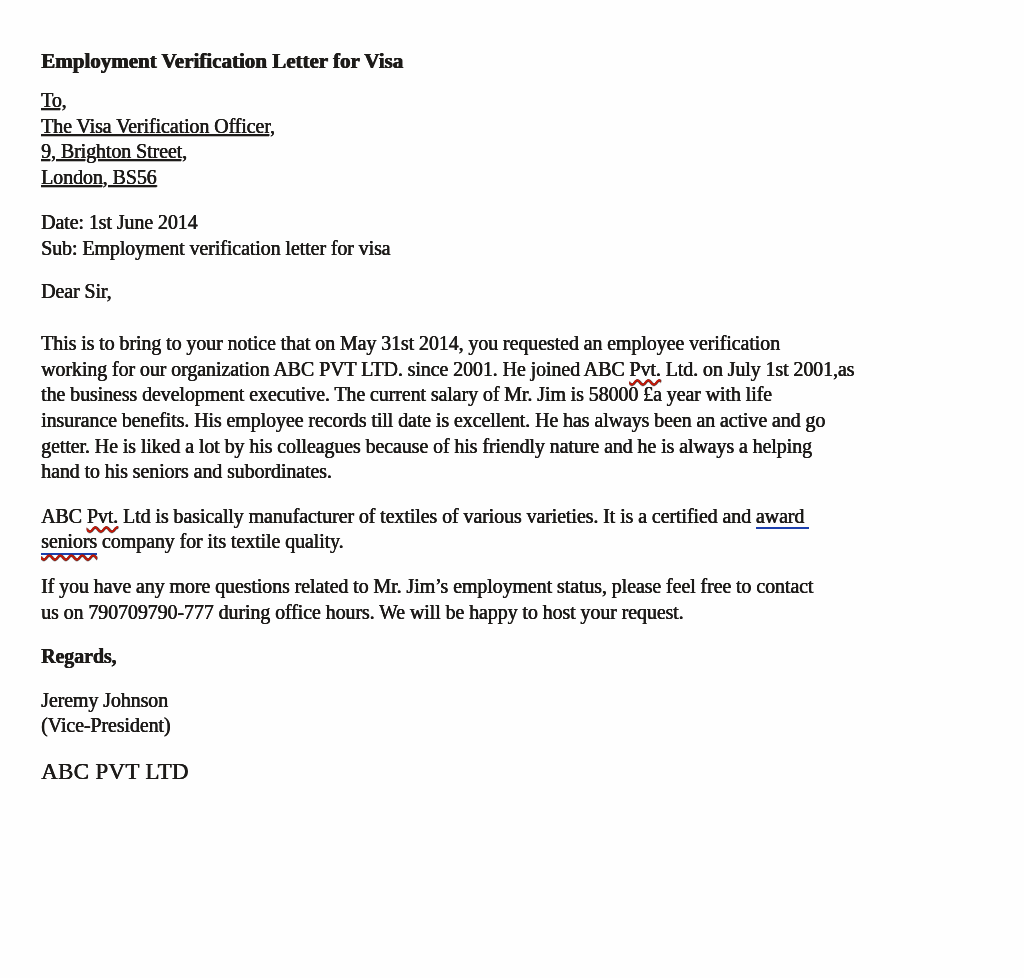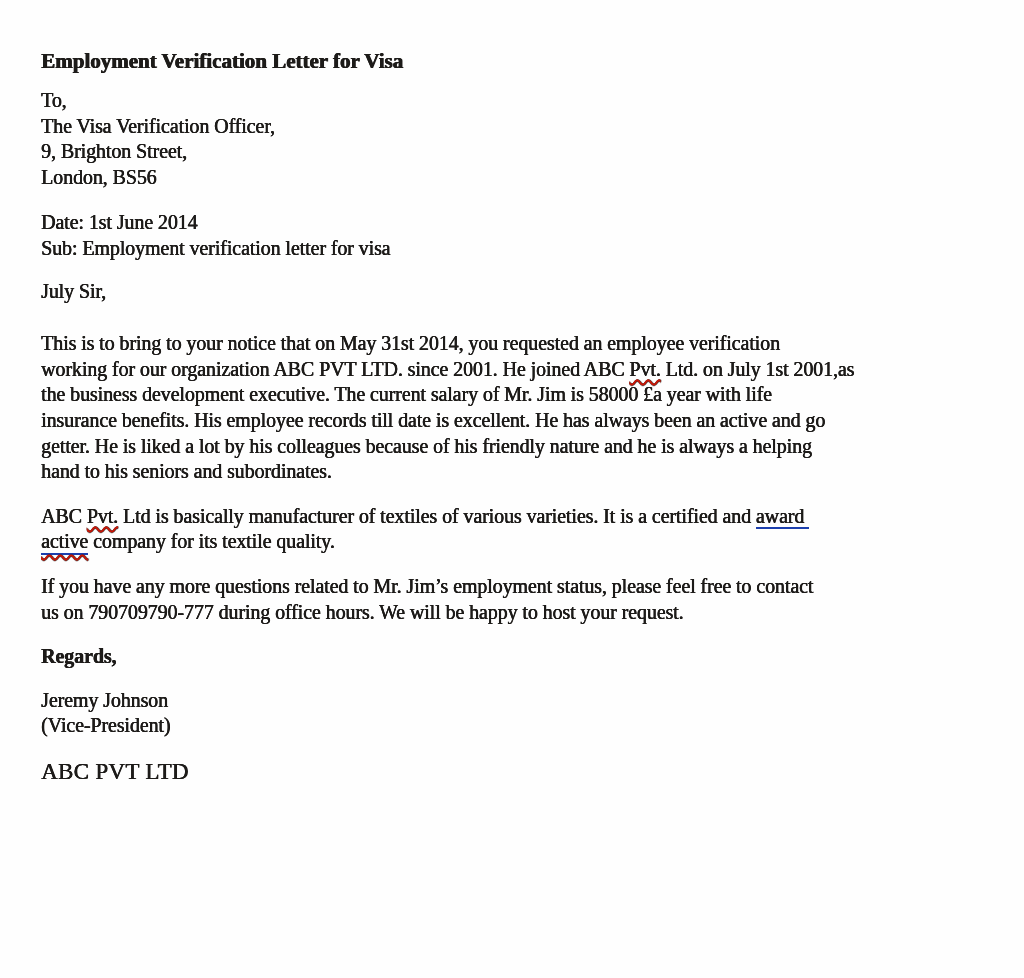--- a/index.html
+++ b/index.html
@@ -24,21 +24,21 @@
     text-shadow:0.45px 0 0 currentColor, 0 0.3px 0 currentColor; 
   }
   .title{
     font-size:21px;
     font-weight:700;
     line-height:26px;
     margin:0 0 14px 0;
     letter-spacing:0;
     text-shadow:0.7px 0 0 currentColor, 0 0.4px 0 currentColor;
   }
-  .addr{margin:8px 0 20px 0;}
+  .addr{margin:8px 0 20px 0;text-decoration:underline;}
   .meta{margin:0 0 17px 0;}
   .salutation{margin:0 0 27px 0;}
   .para{margin:0 0 19px 0;}
   .closing{margin:0 0 18px 0;font-weight:bold;}
   .sig{margin:0 0 20px 0;}
   .company{font-size:23px;letter-spacing:0.3px;}
   .line{white-space:nowrap;}
   .seg{white-space:pre;}
   .seg.miss{
     text-decoration-line:underline;
@@ -74,33 +74,33 @@
     <div class="line">The Visa Verification Officer,</div>
     <div class="line">9, Brighton Street,</div>
     <div class="line">London, BS56</div>
   </div>
 
   <div class="meta">
     <div class="line">Date: 1st June 2014</div>
     <div class="line">Sub: Employment verification letter for visa</div>
   </div>
 
-  <div class="salutation line">July Sir,</div>
+  <div class="salutation line">Dear Sir,</div>
 
   <div class="para">
       <div class="line"><span class="seg">This is to bring to your notice that on May 31st 2014, you requested an employee verification</span></div>
       <div class="line"><span class="seg">working for our organization ABC PVT LTD. since 2001. He joined ABC </span><span class="seg miss">Pvt.</span><span class="seg"> Ltd. on July 1st 2001,as</span></div>
       <div class="line"><span class="seg">the business development executive. The current salary of Mr. Jim is 58000 £a year with life</span></div>
       <div class="line"><span class="seg">insurance benefits. His employee records till date is excellent. He has always been an active and go</span></div>
       <div class="line"><span class="seg">getter. He is liked a lot by his colleagues because of his friendly nature and he is always a helping</span></div>
       <div class="line"><span class="seg">hand to his seniors and subordinates.</span></div>
     </div>
   <div class="para">
       <div class="line"><span class="seg">ABC </span><span class="seg miss">Pvt.</span><span class="seg"> Ltd is basically manufacturer of textiles of various varieties. It is a certified and </span><span class="seg link">award </span></div>
-      <div class="line"><span class="seg linkmiss">active</span><span class="seg"> company for its textile quality.</span></div>
+      <div class="line"><span class="seg linkmiss">seniors</span><span class="seg"> company for its textile quality.</span></div>
     </div>
   <div class="para">
       <div class="line"><span class="seg">If you have any more questions related to Mr. Jim’s employment status, please feel free to contact</span></div>
       <div class="line"><span class="seg">us on 790709790-777 during office hours. We will be happy to host your request.</span></div>
     </div>
 
   <div class="closing line">Regards,</div>
 
   <div class="sig">
     <div class="line">Jeremy Johnson</div>

